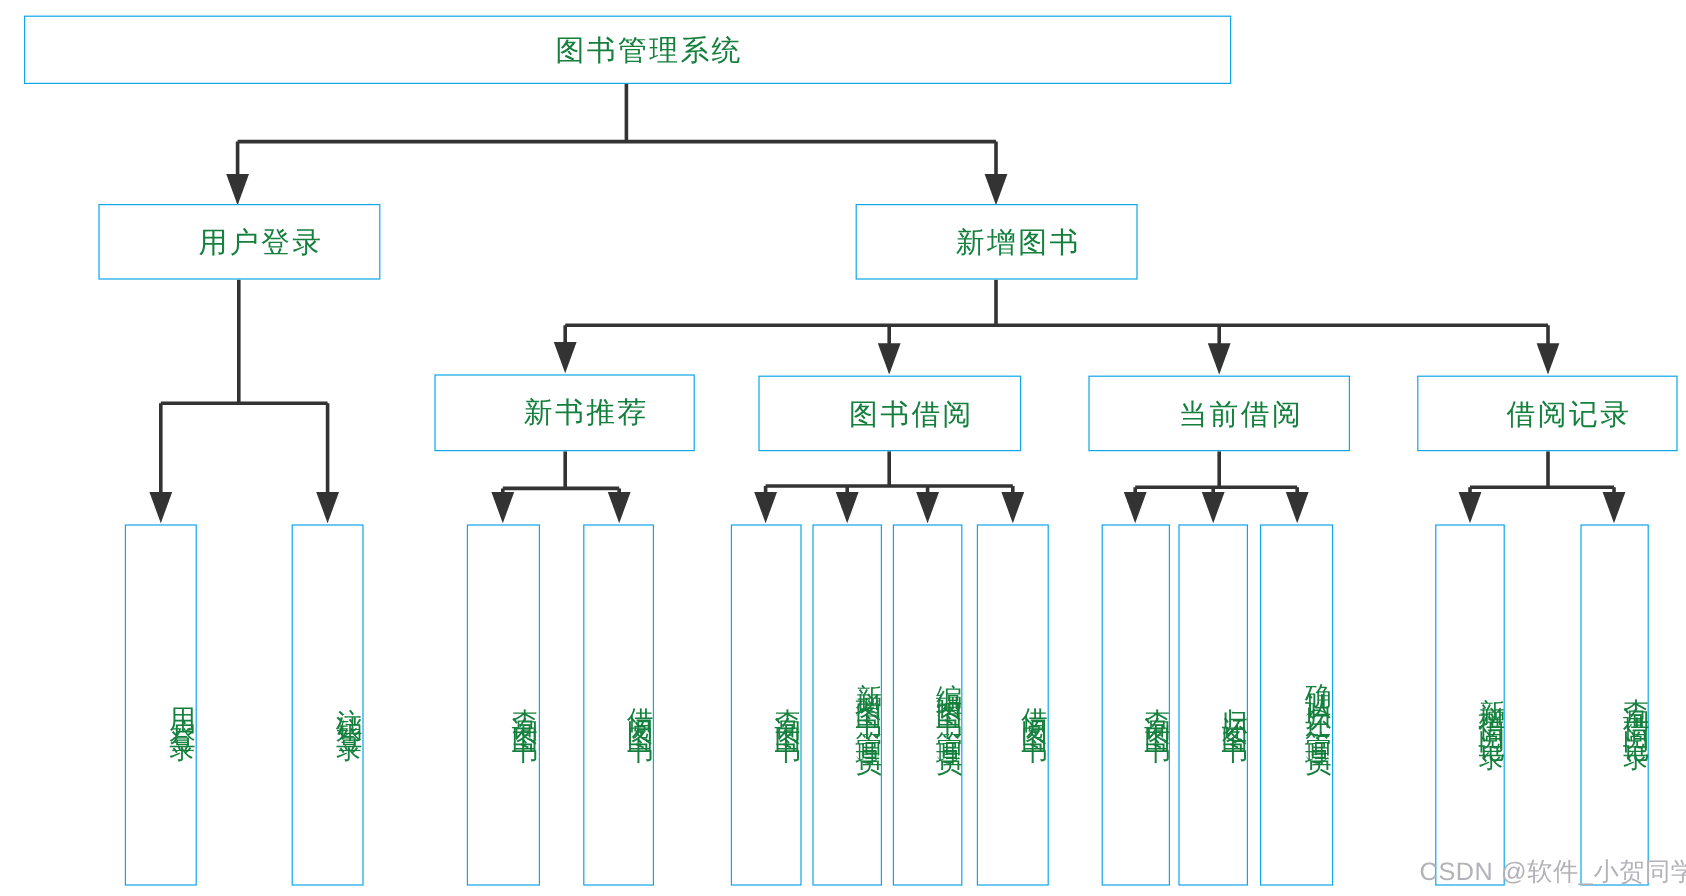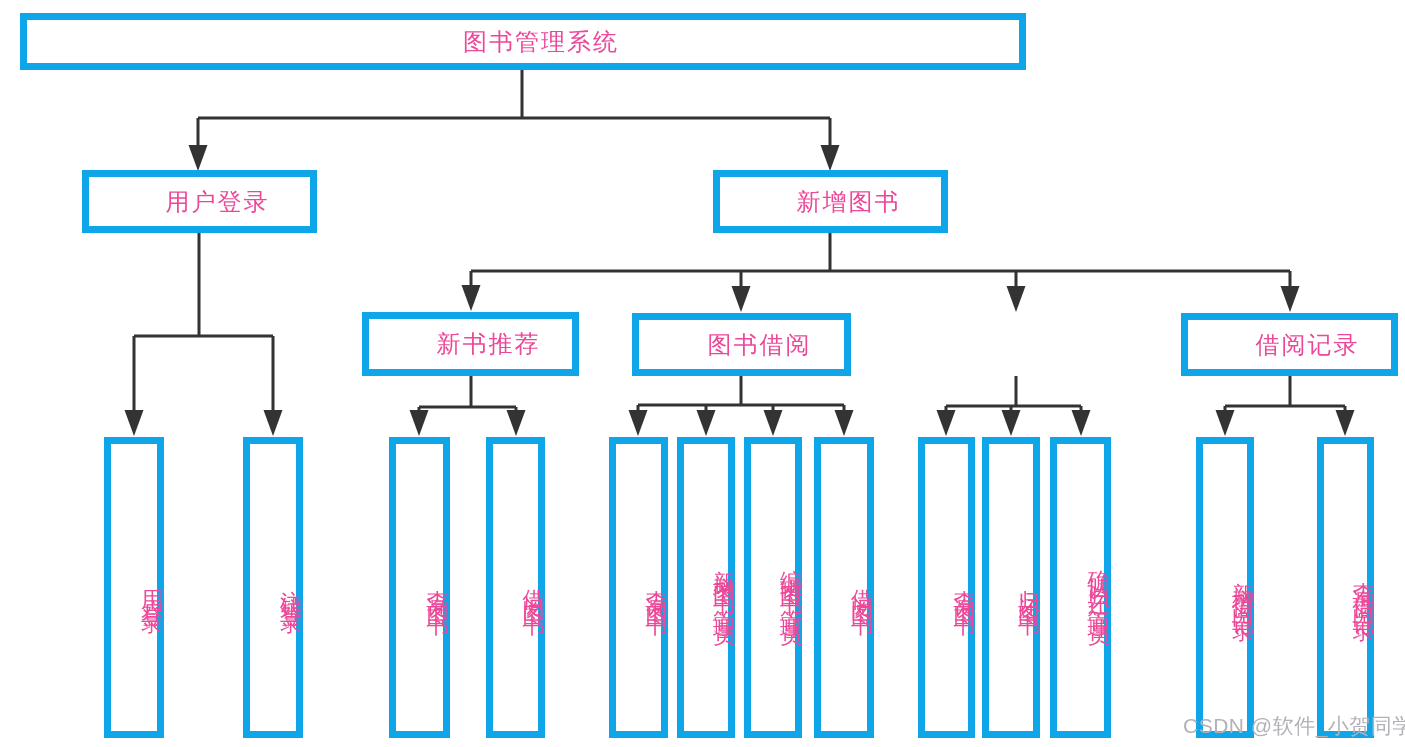--- a/index.html
+++ b/index.html
@@ -20,26 +20,26 @@
     position: absolute;
     left: 0;
     top: 0;
     width: 1405px;
     height: 747px;
     pointer-events: none;
   }
   .node {
     position: absolute;
     box-sizing: border-box;
-    border: 7px solid #0ea5e9;
+    border: 1px solid #0ea5e9;
     background: #ffffff;
     display: flex;
     align-items: center;
     justify-content: center;
-    color: #ec4899;
+    color: #15803d;
     padding-left: 36px;
   }
   .hnode {
     font-size: 24px;
     letter-spacing: 2px;
     white-space: nowrap;
   }
   .vnode {
     font-size: 22px;
     writing-mode: vertical-rl;
@@ -109,20 +109,21 @@
       </g>
   </svg>
 
   <div class="node hnode" style="left:20px;top:13px;width:1006px;height:57px">图书管理系统</div>
 
   <div class="node hnode" style="left:82px;top:170px;width:235px;height:63px">用户登录</div>
   <div class="node hnode" style="left:713px;top:170px;width:235px;height:63px">新增图书</div>
 
   <div class="node hnode" style="left:632px;top:313px;width:219px;height:63px">图书借阅</div>
   <div class="node hnode" style="left:362px;top:312px;width:217px;height:64px">新书推荐</div>
+  <div class="node hnode" style="left:907px;top:313px;width:218px;height:63px">当前借阅</div>
   <div class="node hnode" style="left:1181px;top:313px;width:217px;height:63px">借阅记录</div>
 
   <div class="node vnode" style="left:104px;top:437px;width:60px;height:301px">用户登录</div>
   <div class="node vnode" style="left:243px;top:437px;width:60px;height:301px">注销登录</div>
 
   <div class="node vnode" style="left:389px;top:437px;width:61px;height:301px">查询图书</div>
   <div class="node vnode" style="left:486px;top:437px;width:59px;height:301px">借阅图书</div>
 
   <div class="node vnode" style="left:609px;top:437px;width:59px;height:301px">查询图书</div>
   <div class="node vnode" style="left:677px;top:437px;width:58px;height:301px">新增图书（管理员）</div>

